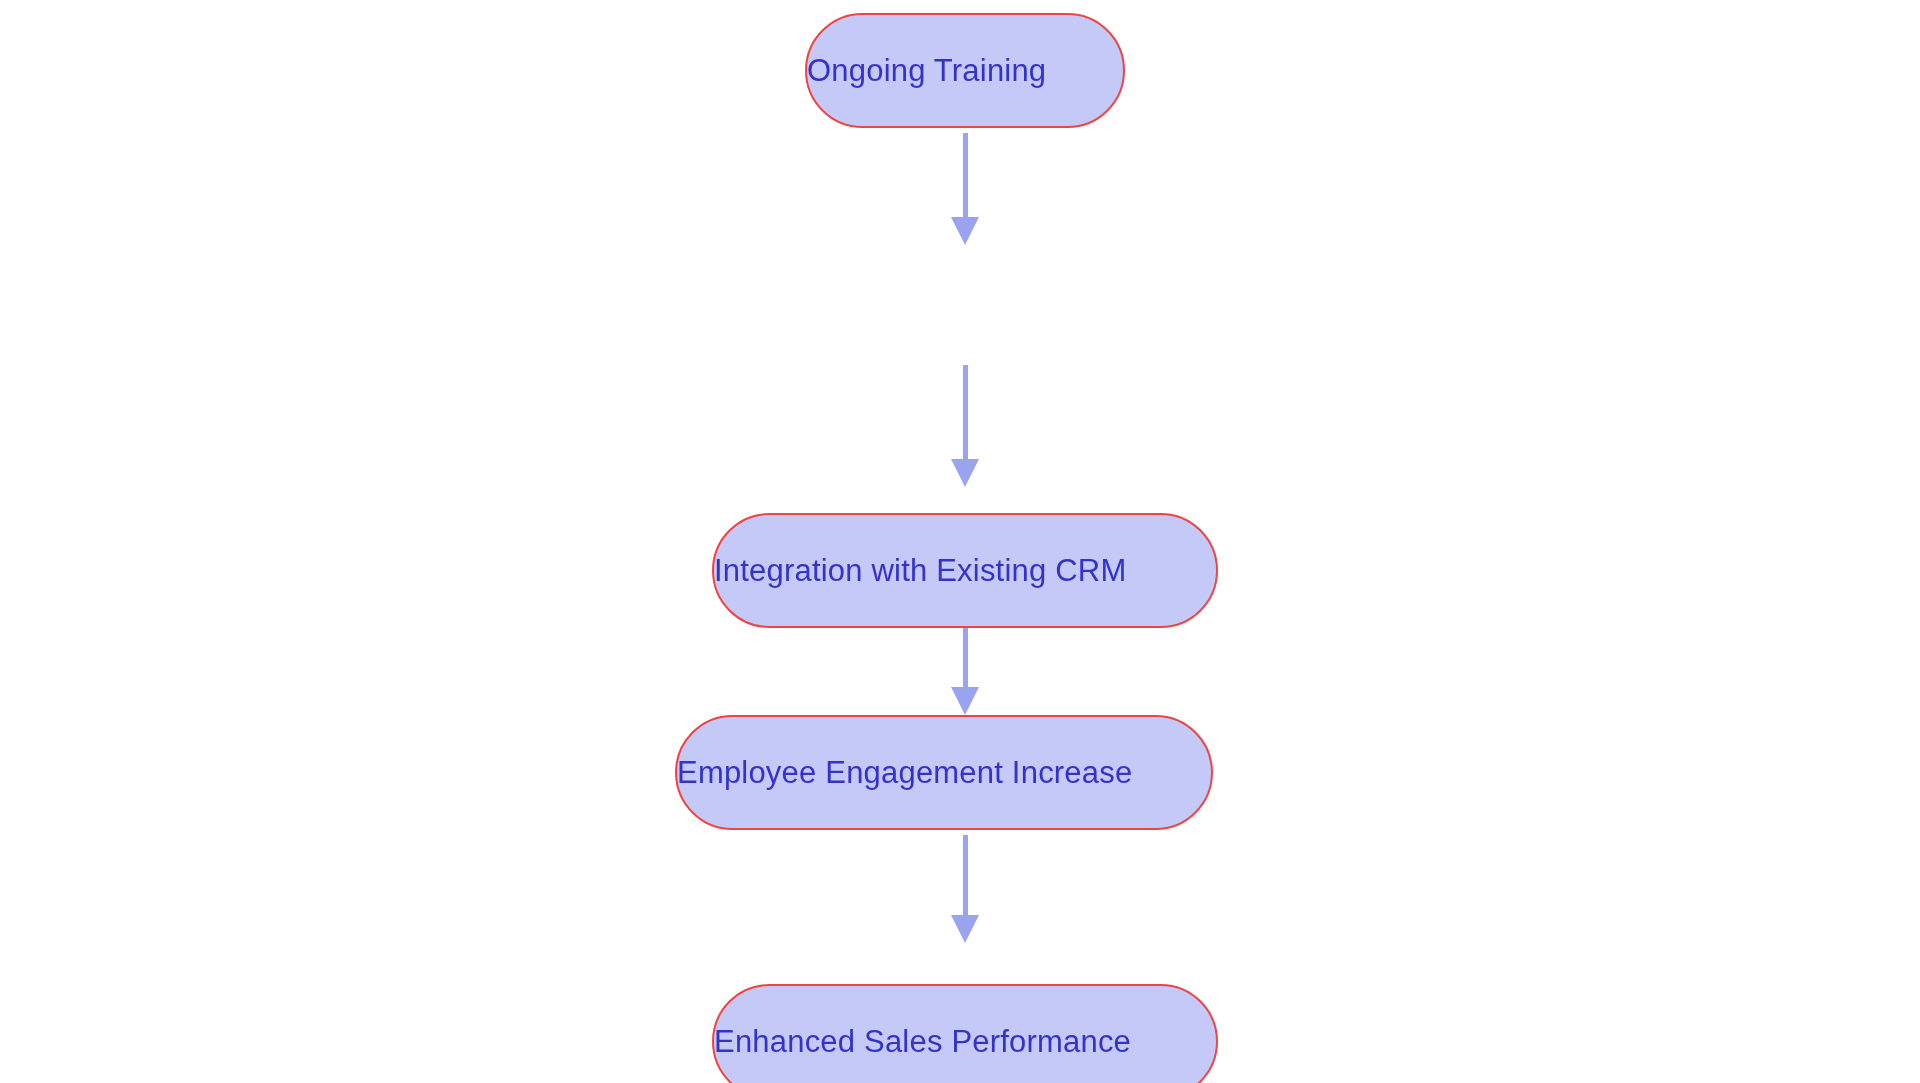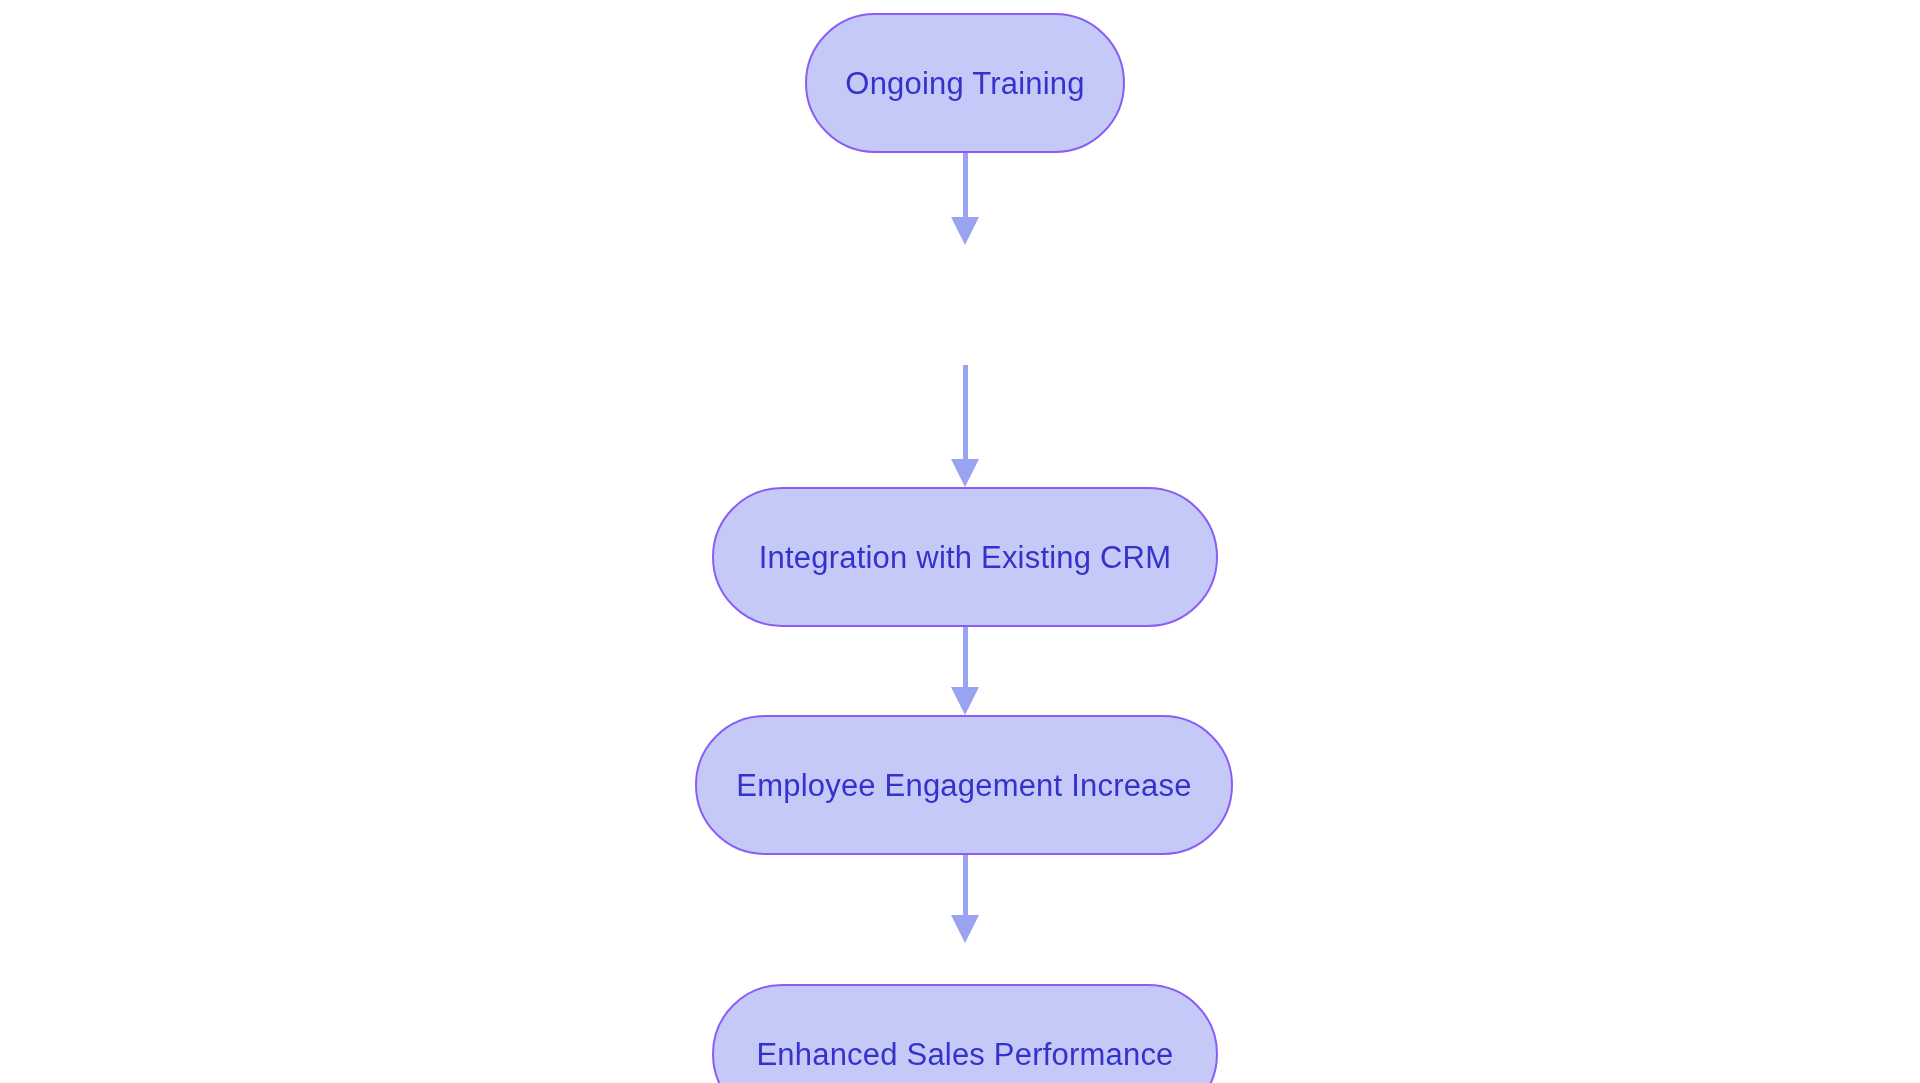--- a/index.html
+++ b/index.html
@@ -18,25 +18,24 @@
     position: relative;
     width: 1920px;
     height: 1083px;
     background: #ffffff;
   }
   .flow-node {
     position: absolute;
     box-sizing: border-box;
     display: flex;
     align-items: center;
-    justify-content: center;
     background: #c5c9f7;
-    border: 2px solid #8b5cf6;
+    border: 2px solid #ef4444;
     border-radius: 9999px;
-    height: 140px;
+    height: 115px;
   }
   .flow-node-label {
     color: #3333cc;
     font-family: "Liberation Sans", sans-serif;
     font-size: 31px;
     font-weight: 400;
     line-height: 1;
     letter-spacing: 0.2px;
     white-space: nowrap;
     text-align: center;
@@ -88,25 +87,25 @@
       <div class="edge-line" style="left:962.5px; top:835px; height:80px;"></div>
       <div class="edge-head" style="left:951px; top:915px;"></div>
     </div>
   </div>
 
   <div class="flow-node" style="left:805px; top:13px; width:320px;">
     <span class="flow-node-label">Ongoing Training</span>
   </div>
 
 
-  <div class="flow-node" style="left:712px; top:487px; width:506px;">
+  <div class="flow-node" style="left:712px; top:513px; width:506px;">
     <span class="flow-node-label">Integration with Existing CRM</span>
   </div>
 
-  <div class="flow-node" style="left:695px; top:715px; width:538px;">
+  <div class="flow-node" style="left:675px; top:715px; width:538px;">
     <span class="flow-node-label">Employee Engagement Increase</span>
   </div>
 
   <div class="flow-node" style="left:712px; top:943px; width:506px;margin-top:41px;">
     <span class="flow-node-label">Enhanced Sales Performance</span>
   </div>
 
 </div>
 
 </body></html>

